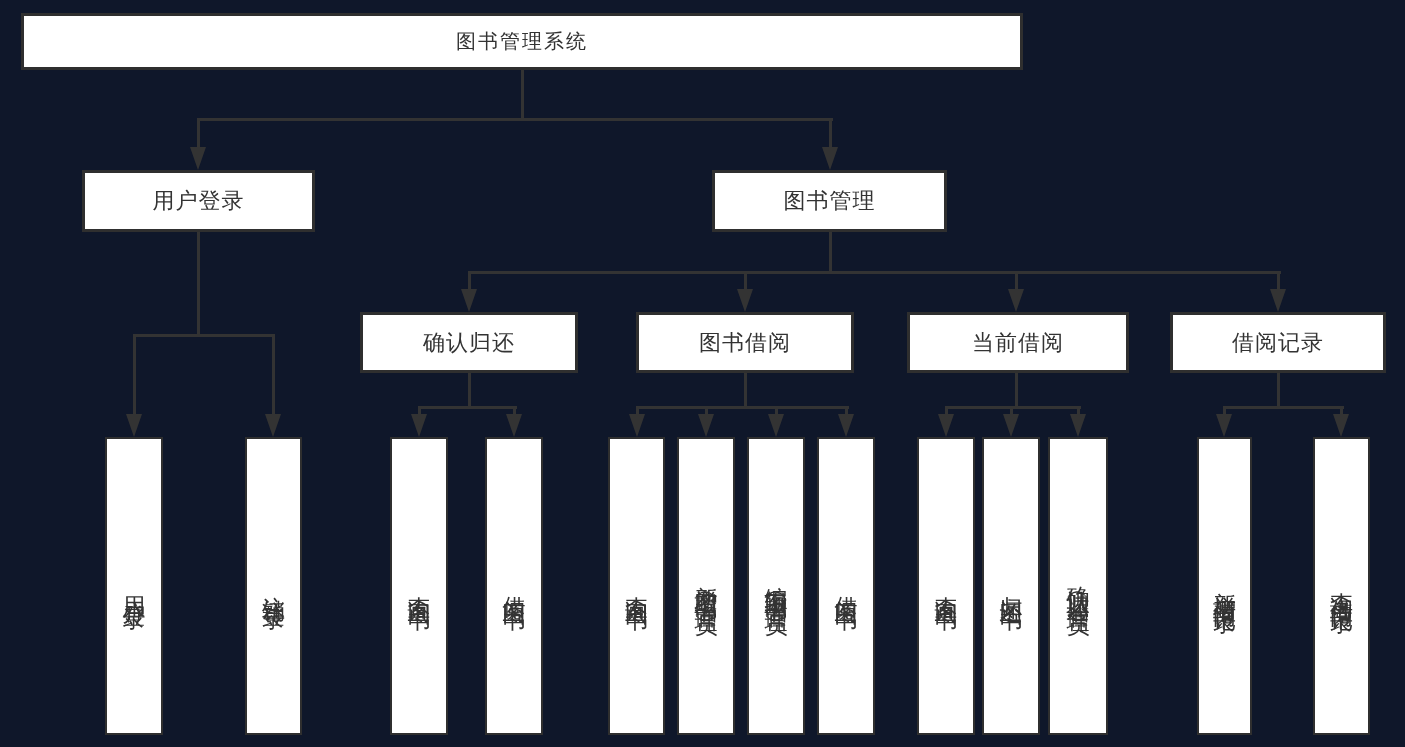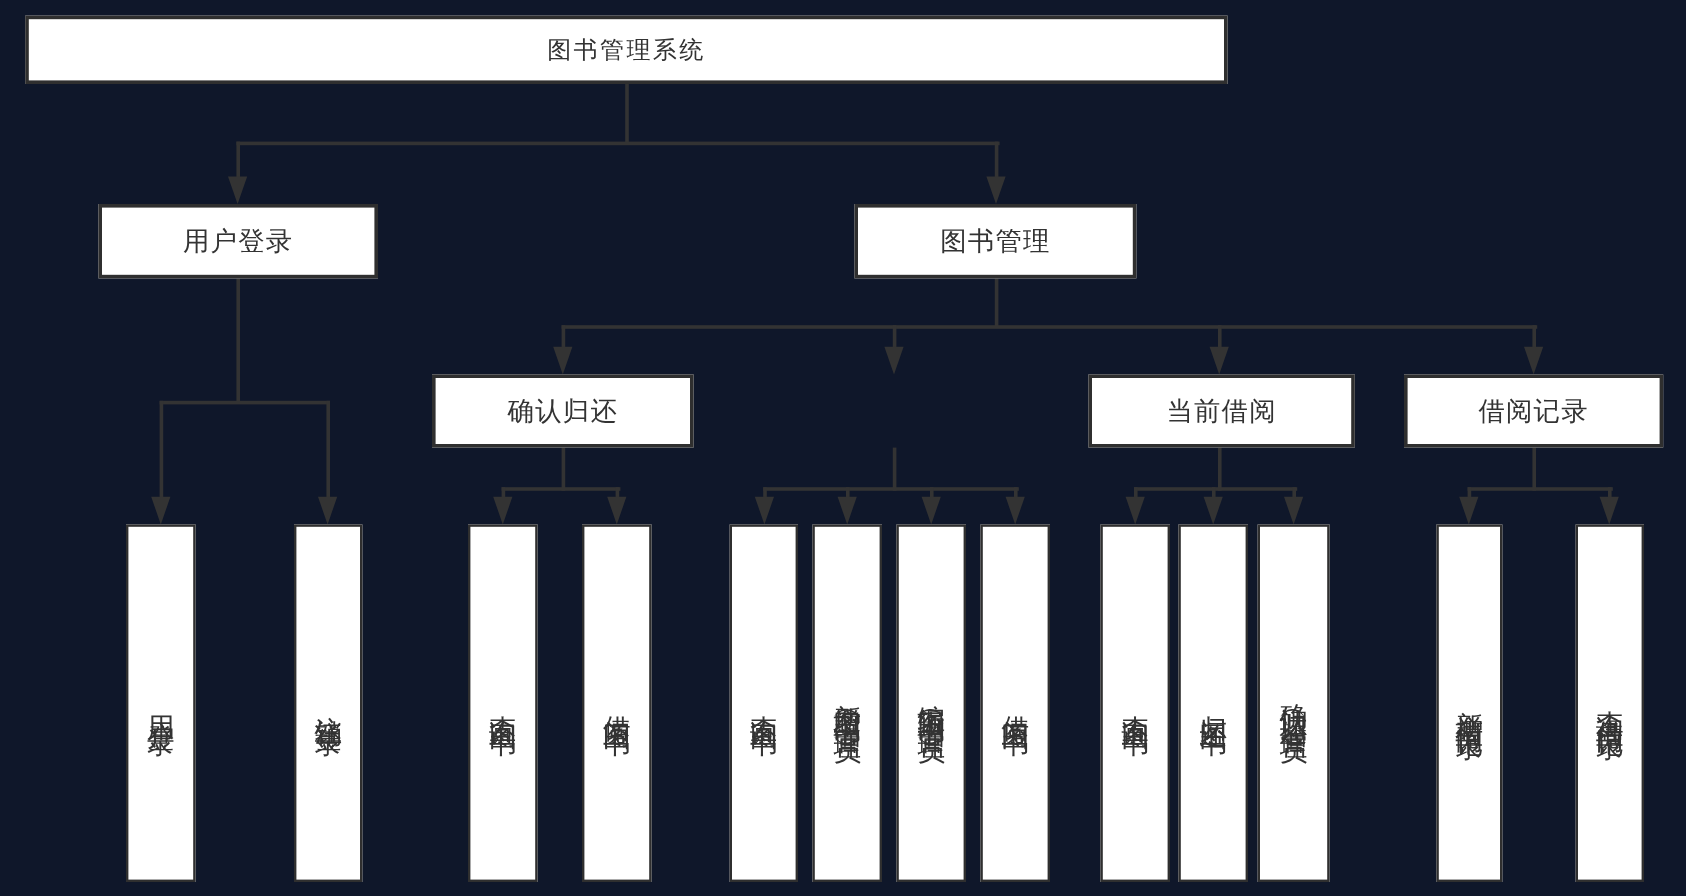--- a/index.html
+++ b/index.html
@@ -105,20 +105,23 @@
   </div>
 
   <div class="box" style="left:712px;top:170px;width:235px;height:62px">
     <span>图书管理</span>
   </div>
 
   <div class="box" style="left:360px;top:312px;width:218px;height:61px">
     <span>确认归还</span>
   </div>
 
+  <div class="box" style="left:636px;top:312px;width:218px;height:61px">
+    <span>图书借阅</span>
+  </div>
 
   <div class="box" style="left:907px;top:312px;width:222px;height:61px">
     <span>当前借阅</span>
   </div>
 
   <div class="box" style="left:1170px;top:312px;width:216px;height:61px">
     <span>借阅记录</span>
   </div>
 
   <div class="leaf" style="left:105px;width:58px">

